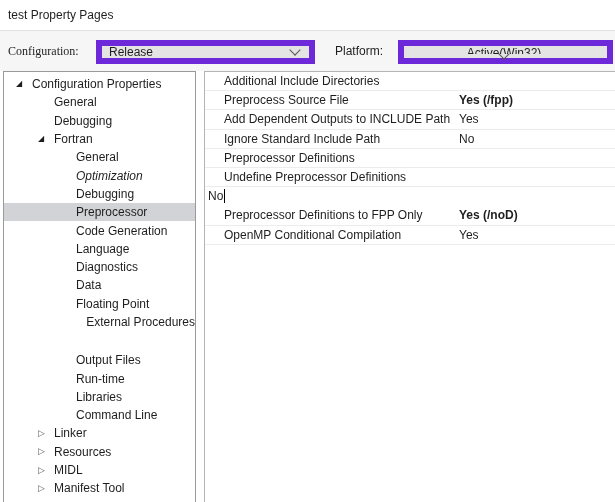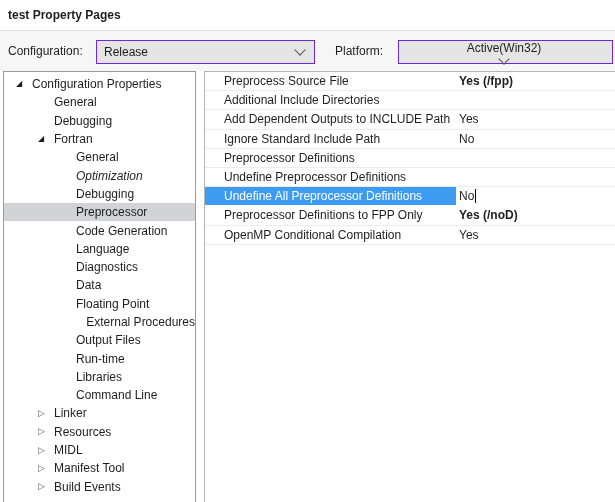--- a/index.html
+++ b/index.html
@@ -4,33 +4,33 @@
 <style>
   * { margin:0; padding:0; box-sizing:border-box; }
   html,body { width:615px; height:502px; overflow:hidden; }
   body {
     font-family:"Liberation Sans", sans-serif;
     font-size:12px; color:#1e1e1e; background:#ffffff; position:relative;
   }
   
   .titlebar {
     position:absolute; top:0; left:0; right:0; height:30px;
-    background:#ffffff; line-height:30px; padding-left:8px;font-weight:bold;
+    background:#ffffff; line-height:30px; padding-left:8px;
   }
   
   .toolbar {
     position:absolute; top:30px; left:0; right:0; height:41px;
     background:#f6f6f6; border-top:1px solid #e2e2e2;
   }
   .tb-label { position:absolute; top:0; height:41px; line-height:41px; }
-  .lbl-config { left:8px; }
+  .lbl-config { left:8px;font-family:Liberation Serif, serif; }
   .lbl-platform { left:335px; }
   .combo {
     position:absolute; top:9px; height:24px;
-    background:#e4e4e5; border:1px solid #6d28d9;
+    background:#e4e4e5; border:6px solid #6d28d9;
     display:flex; align-items:center; padding:0 10px 0 7px; cursor:default;
   }
   .combo-config { left:96px; width:219px; }
   .combo-platform { left:398px; width:215px;flex-direction:column; }
   .combo .val { flex:1; white-space:nowrap; overflow:hidden; }
   .chev {
     width:8px; height:8px; margin-top:-4px; flex:0 0 auto;
     border-right:1.6px solid #565656; border-bottom:1.6px solid #565656;
     transform:rotate(45deg);
   }
@@ -145,21 +145,21 @@
     <span class="t-label">Data</span>
   </div>
       <div class="tree-item" style="padding-left: 54px;">
     <span class="arrow"></span>
     <span class="t-label">Floating Point</span>
   </div>
       <div class="tree-item" style="padding-left: 54px; justify-content: flex-end;">
     <span class="arrow"></span>
     <span class="t-label">External Procedures</span>
   </div>
-      <div class="tree-item" style="padding-left: 54px;">
+      <div class="tree-item" style="padding-left: 54px; margin-top: 20px;">
     <span class="arrow"></span>
     <span class="t-label">Output Files</span>
   </div>
       <div class="tree-item" style="padding-left: 54px;">
     <span class="arrow"></span>
     <span class="t-label">Run-time</span>
   </div>
       <div class="tree-item" style="padding-left: 54px;">
     <span class="arrow"></span>
     <span class="t-label">Libraries</span>
@@ -185,70 +185,67 @@
     <span class="t-label">Manifest Tool</span>
   </div>
       <div class="tree-item" style="padding-left: 32px;">
     <span class="arrow col">▷</span>
     <span class="t-label">Build Events</span>
   </div>
     </div>
   <div class="grid" id="grid">
       <div class="g-row">
     <div class="n-cell">
+      <span class="n-text">Additional Include Directories</span>
+    </div>
+    <div class="v-cell">
+      <span class="v-text"></span>
+    </div>
+  </div>
+      <div class="g-row">
+    <div class="n-cell">
       <span class="n-text">Preprocess Source File</span>
     </div>
     <div class="v-cell">
       <span class="v-text bold">Yes (/fpp)</span>
     </div>
   </div>
       <div class="g-row">
     <div class="n-cell">
-      <span class="n-text">Additional Include Directories</span>
+      <span class="n-text">Add Dependent Outputs to INCLUDE Path</span>
+    </div>
+    <div class="v-cell">
+      <span class="v-text">Yes</span>
+    </div>
+  </div>
+      <div class="g-row">
+    <div class="n-cell">
+      <span class="n-text">Ignore Standard Include Path</span>
+    </div>
+    <div class="v-cell">
+      <span class="v-text">No</span>
+    </div>
+  </div>
+      <div class="g-row">
+    <div class="n-cell">
+      <span class="n-text">Preprocessor Definitions</span>
     </div>
     <div class="v-cell">
       <span class="v-text"></span>
     </div>
   </div>
       <div class="g-row">
     <div class="n-cell">
-      <span class="n-text">Add Dependent Outputs to INCLUDE Path</span>
-    </div>
-    <div class="v-cell">
-      <span class="v-text">Yes</span>
-    </div>
-  </div>
-      <div class="g-row">
-    <div class="n-cell">
-      <span class="n-text">Ignore Standard Include Path</span>
-    </div>
-    <div class="v-cell">
-      <span class="v-text">No</span>
-    </div>
-  </div>
-      <div class="g-row">
-    <div class="n-cell">
-      <span class="n-text">Preprocessor Definitions</span>
+      <span class="n-text">Undefine Preprocessor Definitions</span>
     </div>
     <div class="v-cell">
       <span class="v-text"></span>
     </div>
   </div>
-      <div class="g-row">
-    <div class="n-cell">
-      <span class="n-text">Undefine Preprocessor Definitions</span>
-    </div>
-    <div class="v-cell">
-      <span class="v-text"></span>
-    </div>
-  </div>
       <div class="g-row selected">
-    <div class="n-cell">
-      <span class="n-text">Undefine All Preprocessor Definitions</span>
-    </div>
     <div class="v-cell">
       <span class="v-text">No</span>
     <span class="caret"></span>
         </div>
   </div>
       <div class="g-row">
     <div class="n-cell">
       <span class="n-text">Preprocessor Definitions to FPP Only</span>
     </div>
     <div class="v-cell">

